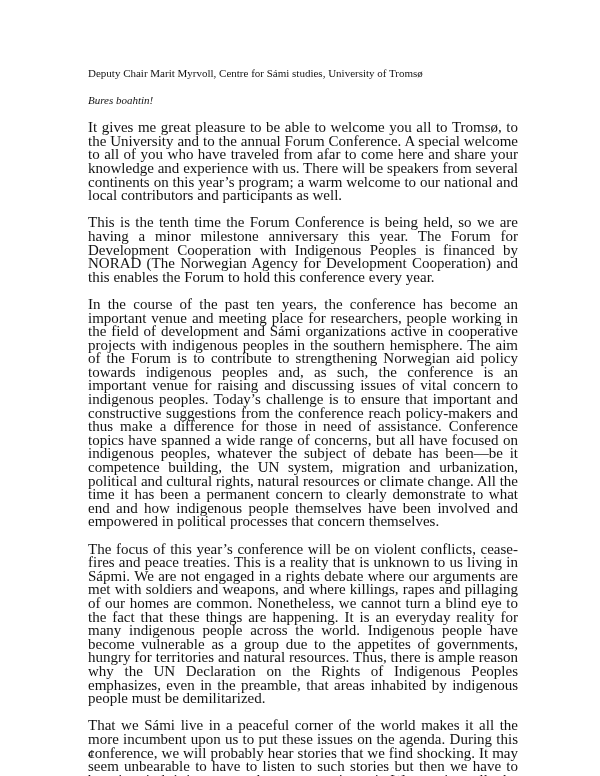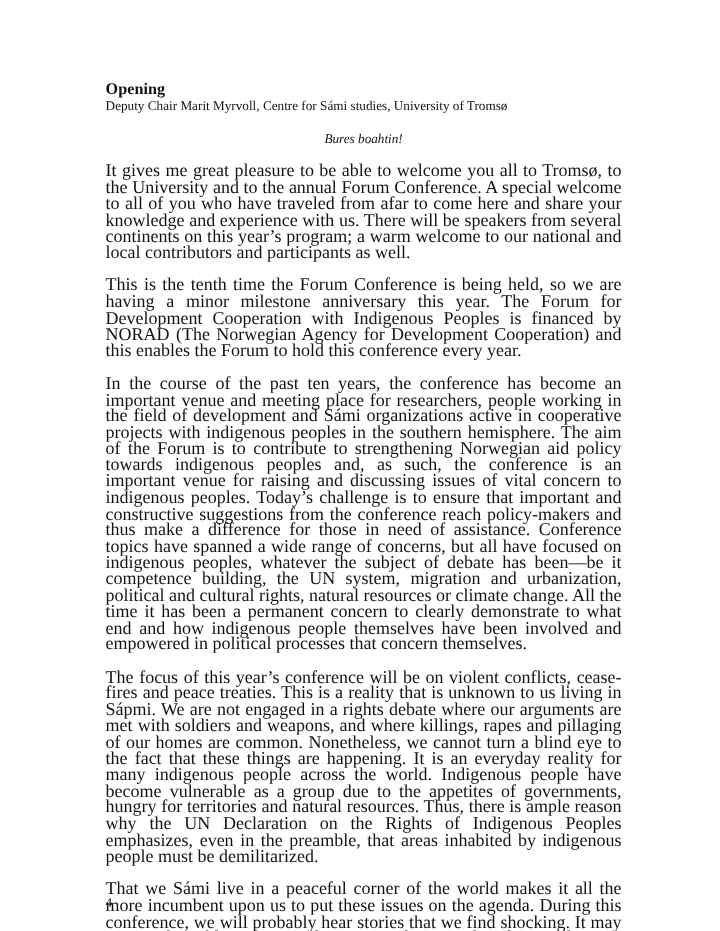--- a/index.html
+++ b/index.html
@@ -31,42 +31,40 @@
   .author {
     font-size: 11px;
     line-height: 14px;
     margin: 0 0 14px 0;
   }
   .greeting {
     font-size: 11px;
     font-style: italic;
     line-height: 13.6px;
     margin: 0 0 13.6px 0;
-    text-align: center;
   }
   p.body-para {
     font-size: 15px;
     line-height: 13.6px;
     text-align: justify;
     margin: 0 0 13.6px 0;
   }
   .page-number {
     position: absolute;
     left: 88px;
     top: 746px;
     font-size: 11px;
     line-height: 14px;
   }
 </style>
 </head>
 <body>
 
 <div class="page">
   <div class="content">
-    <h1 class="title">Opening</h1>
     <div class="author">Deputy Chair Marit Myrvoll, Centre for Sámi studies, University of Tromsø</div>
     <p class="greeting">Bures boahtin!</p>
     <p class="body-para">It gives me great pleasure to be able to welcome you all to Tromsø, to the University and to the annual Forum Conference. A special welcome to all of you who have traveled from afar to come here and share your knowledge and experience with us. There will be speakers from several continents on this year’s program; a warm welcome to our national and local contributors and participants as well.</p>
     <p class="body-para">This is the tenth time the Forum Conference is being held, so we are having a minor milestone anniversary this year. The Forum for Development Cooperation with Indigenous Peoples is financed by NORAD (The Norwegian Agency for Development Cooperation) and this enables the Forum to hold this conference every year.</p>
     <p class="body-para">In the course of the past ten years, the conference has become an important venue and meeting place for researchers, people working in the field of development and Sámi organizations active in cooperative projects with indigenous peoples in the southern hemisphere. The aim of the Forum is to contribute to strengthening Norwegian aid policy towards indigenous peoples and, as such, the conference is an important venue for raising and discussing issues of vital concern to indigenous peoples. Today’s challenge is to ensure that important and constructive suggestions from the conference reach policy-makers and thus make a difference for those in need of assistance. Conference topics have spanned a wide range of concerns, but all have focused on indigenous peoples, whatever the subject of debate has been—be it competence building, the UN system, migration and urbanization, political and cultural rights, natural resources or climate change. All the time it has been a permanent concern to clearly demonstrate to what end and how indigenous people themselves have been involved and empowered in political processes that concern themselves.</p>
     <p class="body-para">The focus of this year’s conference will be on violent conflicts, cease-fires and peace treaties. This is a reality that is unknown to us living in Sápmi. We are not engaged in a rights debate where our arguments are met with soldiers and weapons, and where killings, rapes and pillaging of our homes are common. Nonetheless, we cannot turn a blind eye to the fact that these things are happening. It is an everyday reality for many indigenous people across the world. Indigenous people have become vulnerable as a group due to the appetites of governments, hungry for territories and natural resources. Thus, there is ample reason why the UN Declaration on the Rights of Indigenous Peoples emphasizes, even in the preamble, that areas inhabited by indigenous people must be demilitarized.</p>
     <p class="body-para">That we Sámi live in a peaceful corner of the world makes it all the more incumbent upon us to put these issues on the agenda. During this conference, we will probably hear stories that we find shocking. It may seem unbearable to have to listen to such stories but then we have to bear in mind: it is worse to have to experience it. We owe it to all who have to live with the consequences of violent conflicts, to become engaged in a constructive</p>
   </div>
   <div class="page-number">4</div>
 </div>

